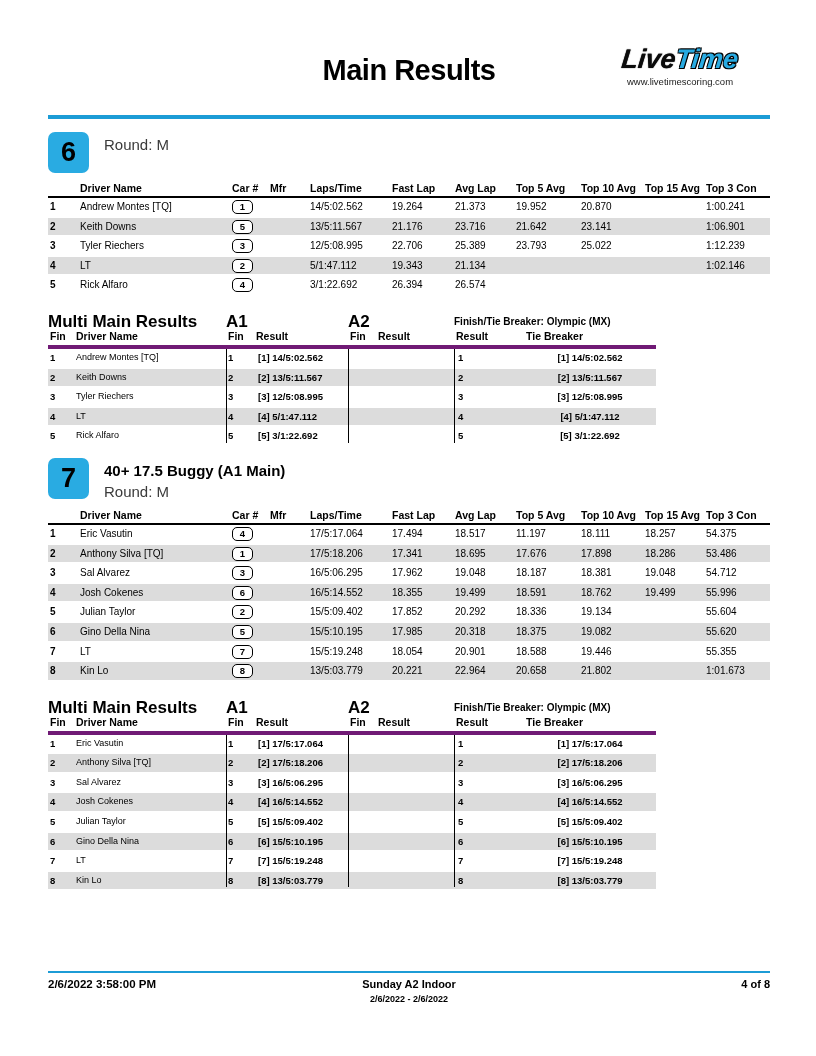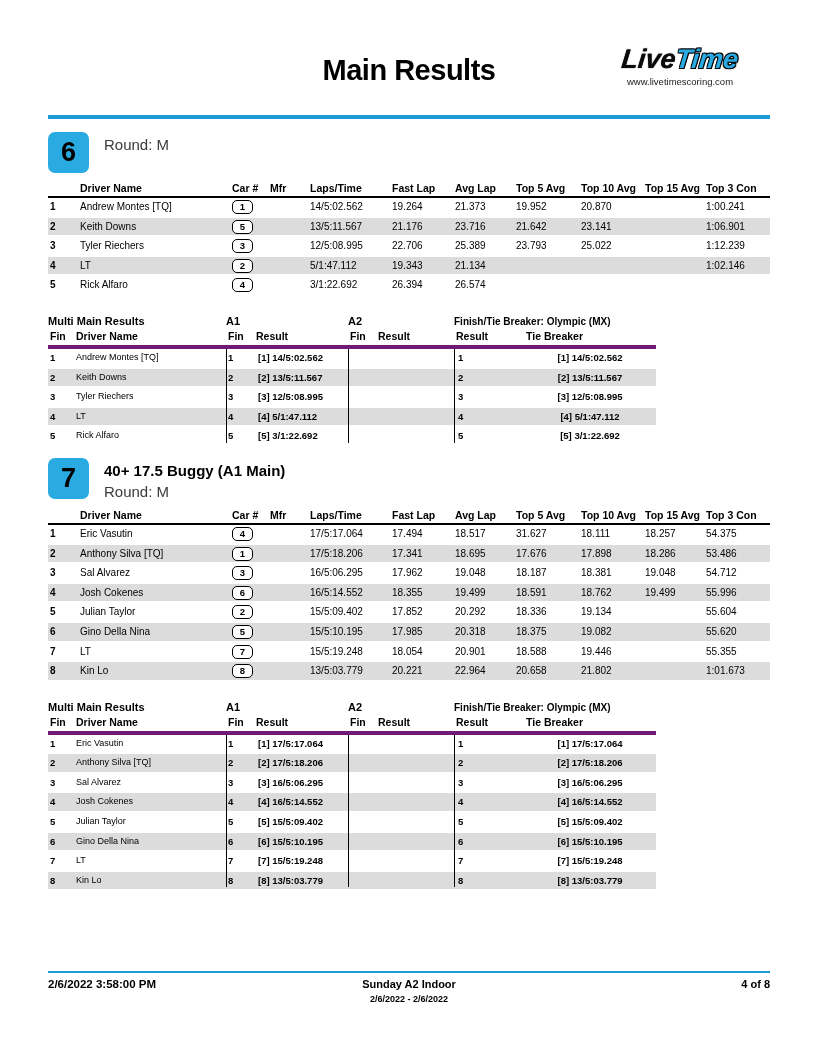--- a/index.html
+++ b/index.html
@@ -62,21 +62,21 @@
   .car-badge{
     display:inline-block;min-width:21px;padding:0 2px;margin-top:2px;
     border:1.5px solid #000;border-radius:5px;background:#fff;
     text-align:center;font-weight:700;font-size:9.5px;line-height:12px;
   }
 
   
   .mtable{margin-top:20px;width:608px;}
   .mrow{display:grid;grid-template-columns:26px 152px 28px 94px 28px 78px 70px 132px;}
   .mrow .mc{white-space:nowrap;}
-  .mh1 .mc{font-size:11px;font-weight:700;grid-column:span 2;line-height:15px;}
+  .mh1 .mc{font-size:17px;font-weight:700;grid-column:span 2;line-height:15px;}
   .mh1 .finlab{font-size:10px;}
   .mh2{border-bottom:4px solid #701a75;}
   .mh2 .mc{font-size:10.5px;font-weight:700;line-height:15px;padding-bottom:1px;}
   .mbody{position:relative;}
   .mdata{margin-bottom:2px;}
   .mdata .mc{font-size:9px;line-height:17.6px;height:17.6px;}
   .mdata.alt{background:var(--row_alt);}
   .mc.b{font-weight:700;font-size:9.5px;}
   .mc.pl2{padding-left:2px;}
   .mc.pl4{padding-left:4px;}
@@ -295,21 +295,21 @@
               <div class="c top3">Top 3 Con</div>
             </div>
             <div class="rrow data">
               <div class="c pos">1</div>
               <div class="c driver">Eric Vasutin</div>
               <div class="c car"><span class="car-badge">4</span></div>
               <div class="c mfr"></div>
               <div class="c laps">17/5:17.064</div>
               <div class="c fast">17.494</div>
               <div class="c avgl">18.517</div>
-              <div class="c top5">31.627</div>
+              <div class="c top5">11.197</div>
               <div class="c top10">18.111</div>
               <div class="c top15">18.257</div>
               <div class="c top3">54.375</div>
             </div>
             <div class="rrow data alt">
               <div class="c pos">2</div>
               <div class="c driver">Anthony Silva [TQ]</div>
               <div class="c car"><span class="car-badge">1</span></div>
               <div class="c mfr"></div>
               <div class="c laps">17/5:18.206</div>

